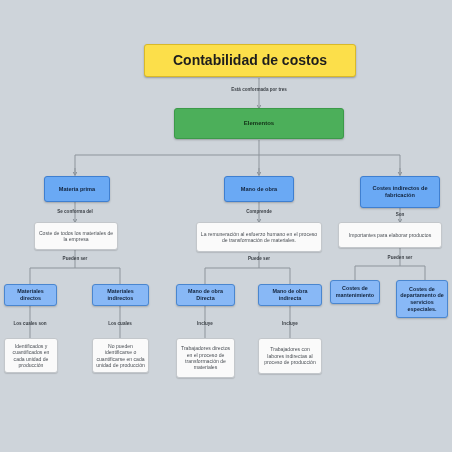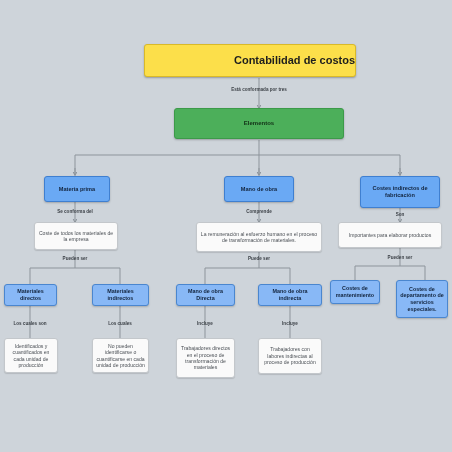--- a/index.html
+++ b/index.html
@@ -17,23 +17,22 @@
     display:flex;align-items:center;justify-content:center;
     text-align:center;
     line-height:1.25;
     border-radius:3px;
   }
   .node-root{
     background:#fcdf4a;
     border:1px solid #d9b928;
     color:#1d1d1d;
     font-weight:bold;
-    font-size:11px;
+    font-size:14px;
     box-shadow:0 1px 2px rgba(0,0,0,.28);
-    justify-content:flex-end;
   }
   .node-level2{
     background:#4caf5a;
     border:1px solid #3c9a49;
     color:#123016;
     font-weight:bold;
     font-size:6px;
     box-shadow:0 1px 2px rgba(0,0,0,.25);
   }
   .node-branch{

